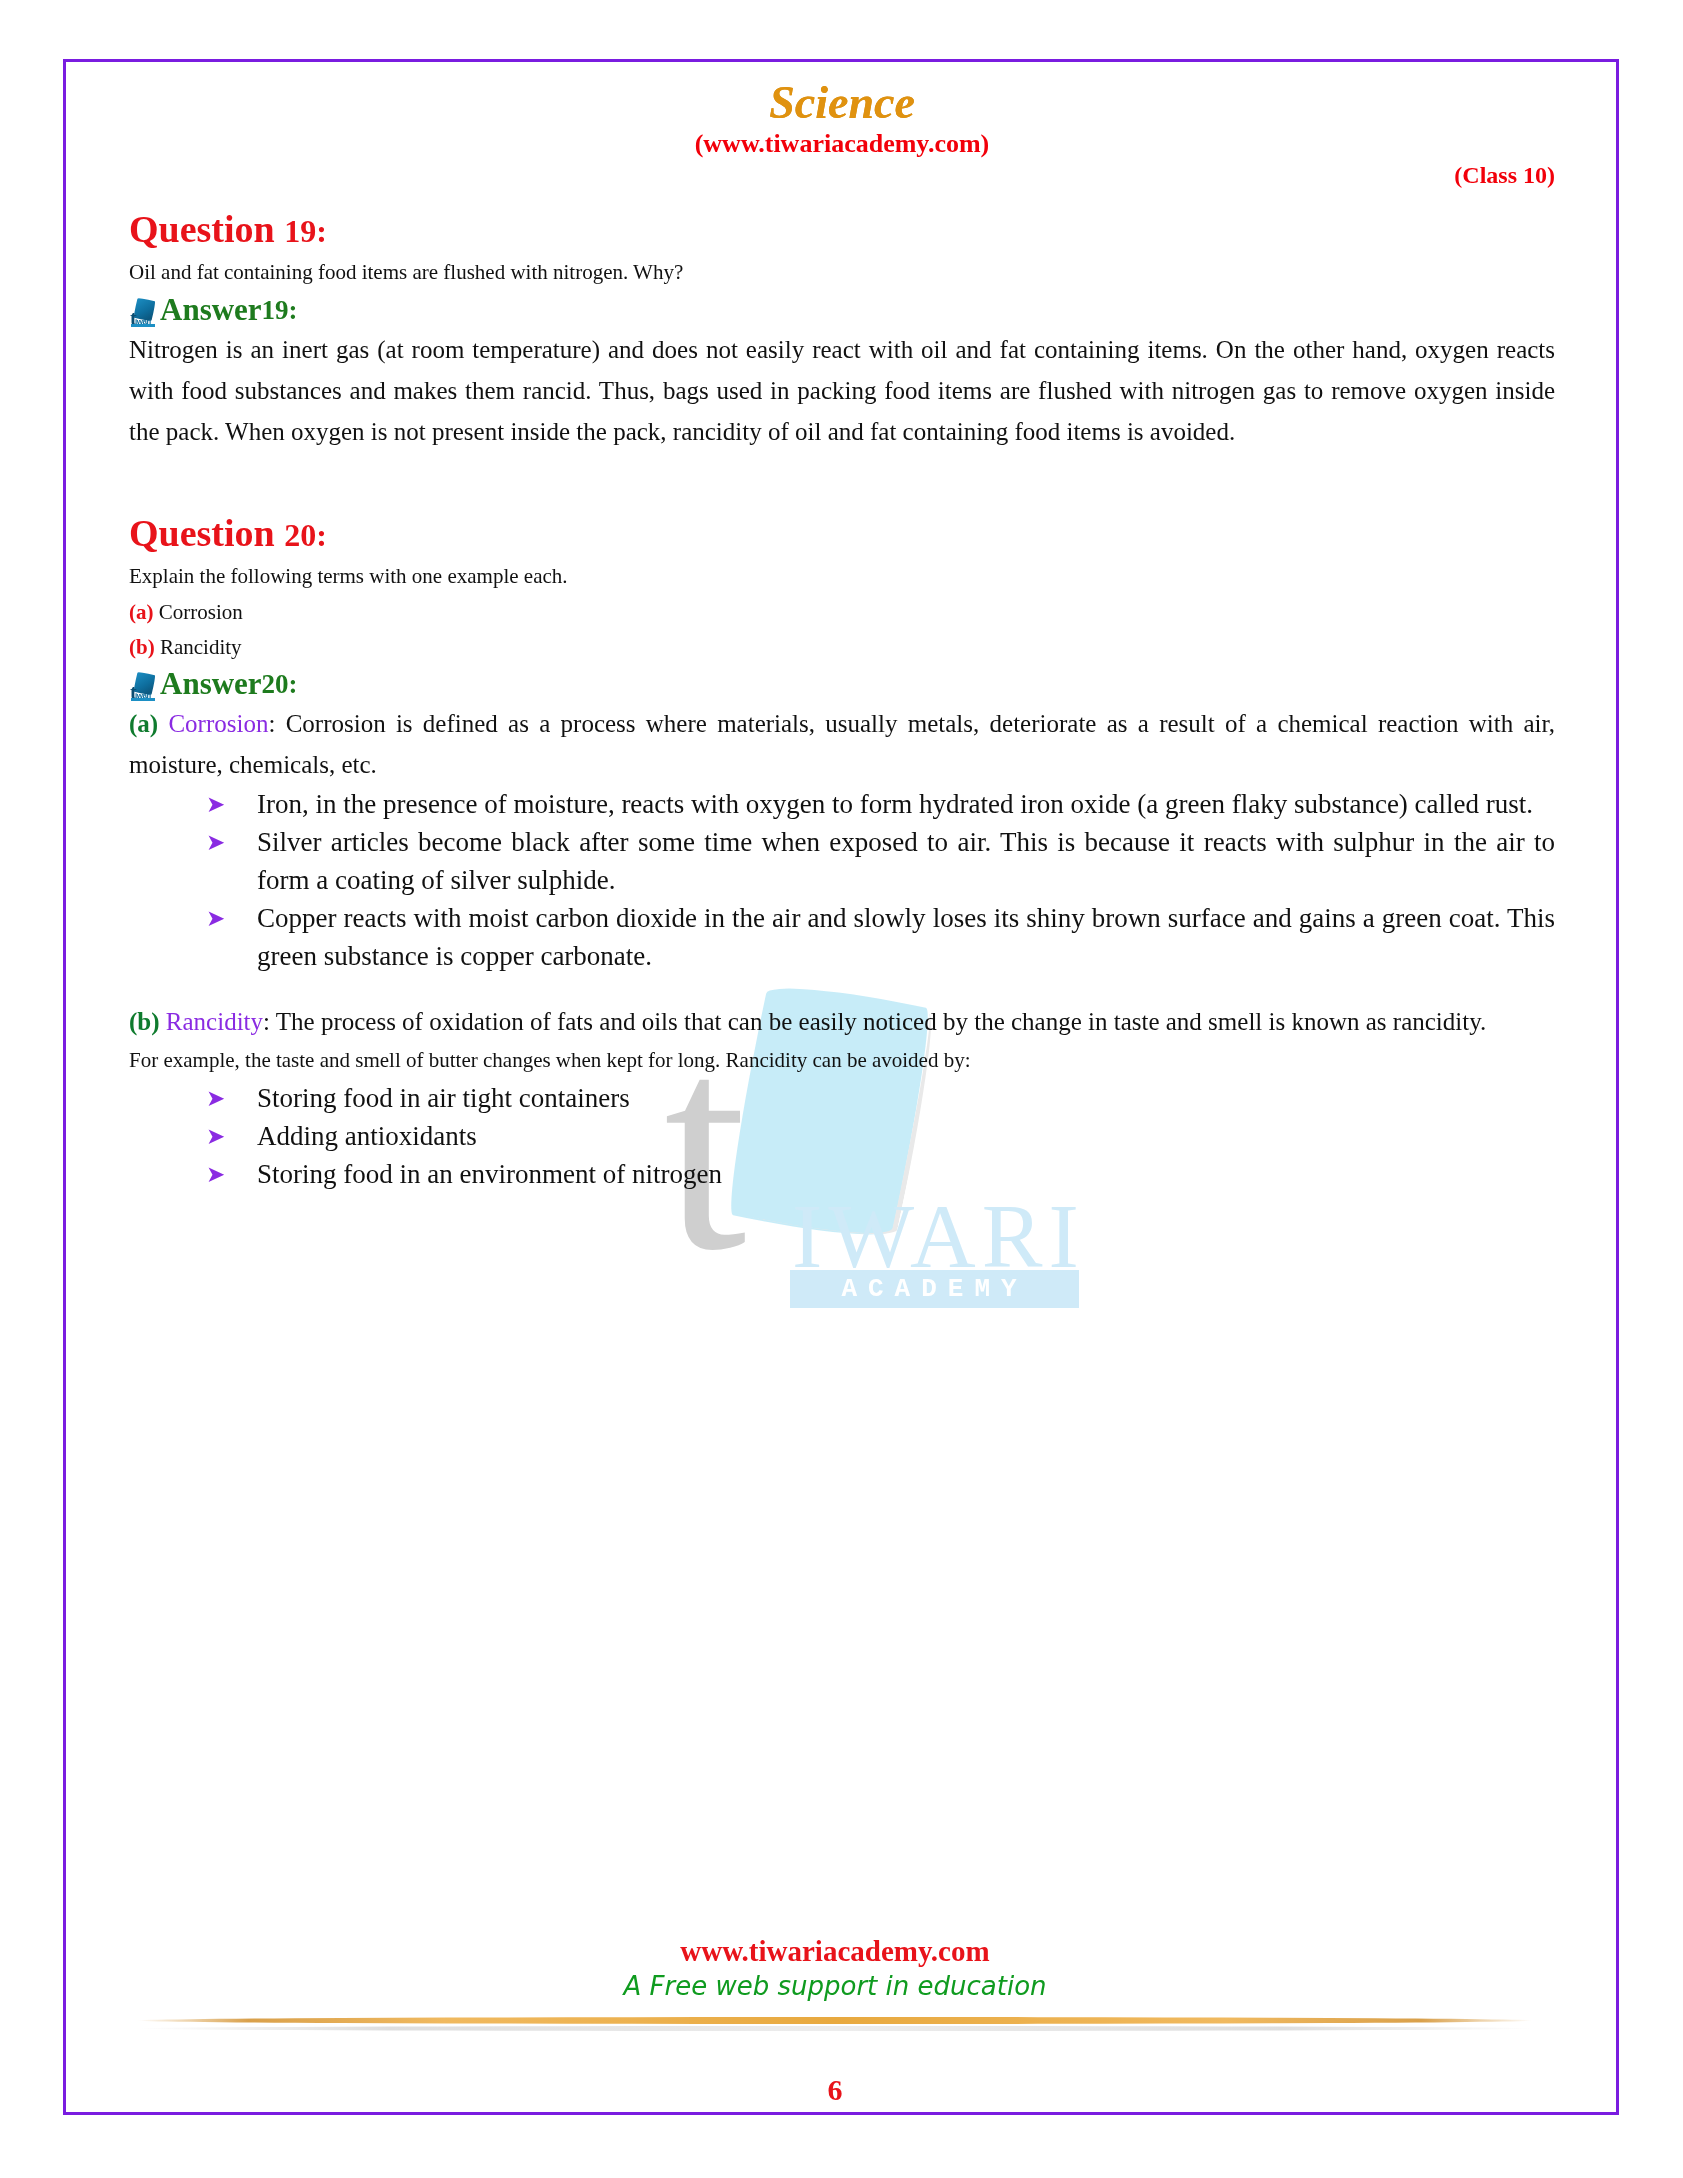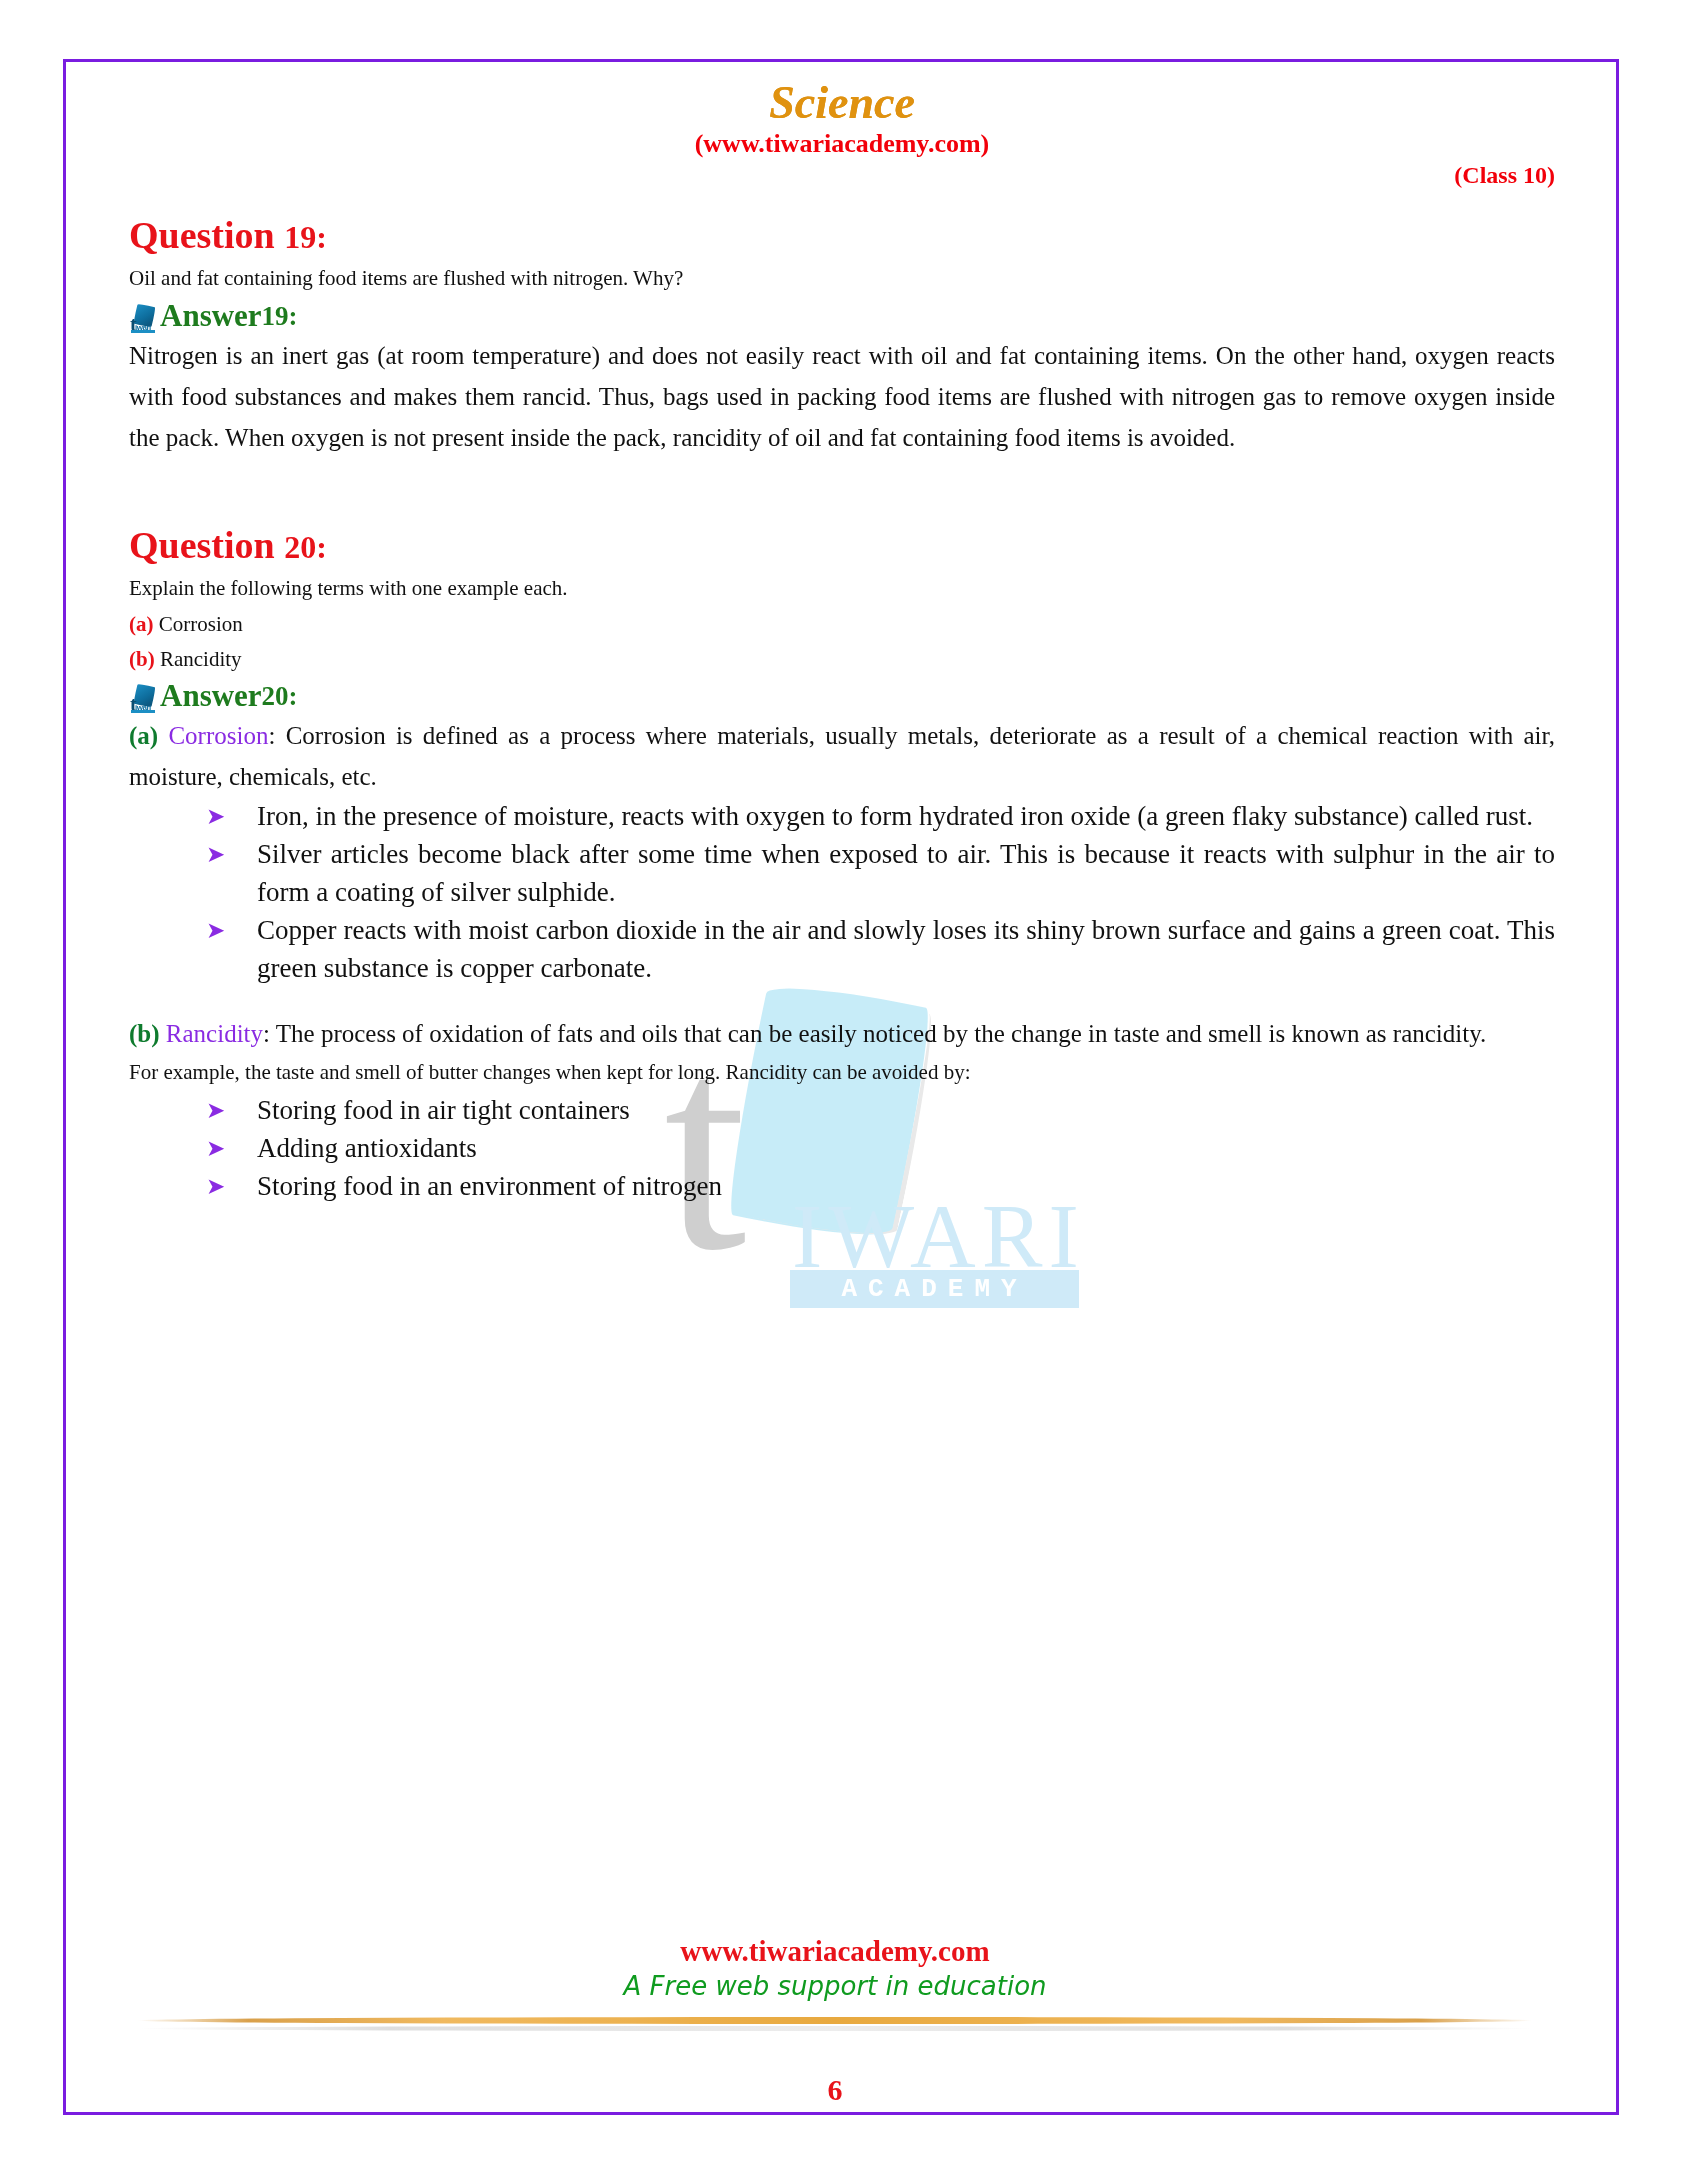--- a/index.html
+++ b/index.html
@@ -147,21 +147,21 @@
     text-align: right;
   }
 
   
   .q-head {
     font-family: "Liberation Serif", serif;
     font-weight: bold;
     color: #E8131A;
     font-size: 38px;
     line-height: 46px;
-    margin-top: 22px;
+    margin-top: 16px;
   }
   .q-head .q-num { font-size: 32px; }
 
   .a-head {
     font-family: "Liberation Serif", serif;
     font-weight: bold;
     color: #1E7B1E;
     font-size: 31px;
     line-height: 38px;
     display: flex;

